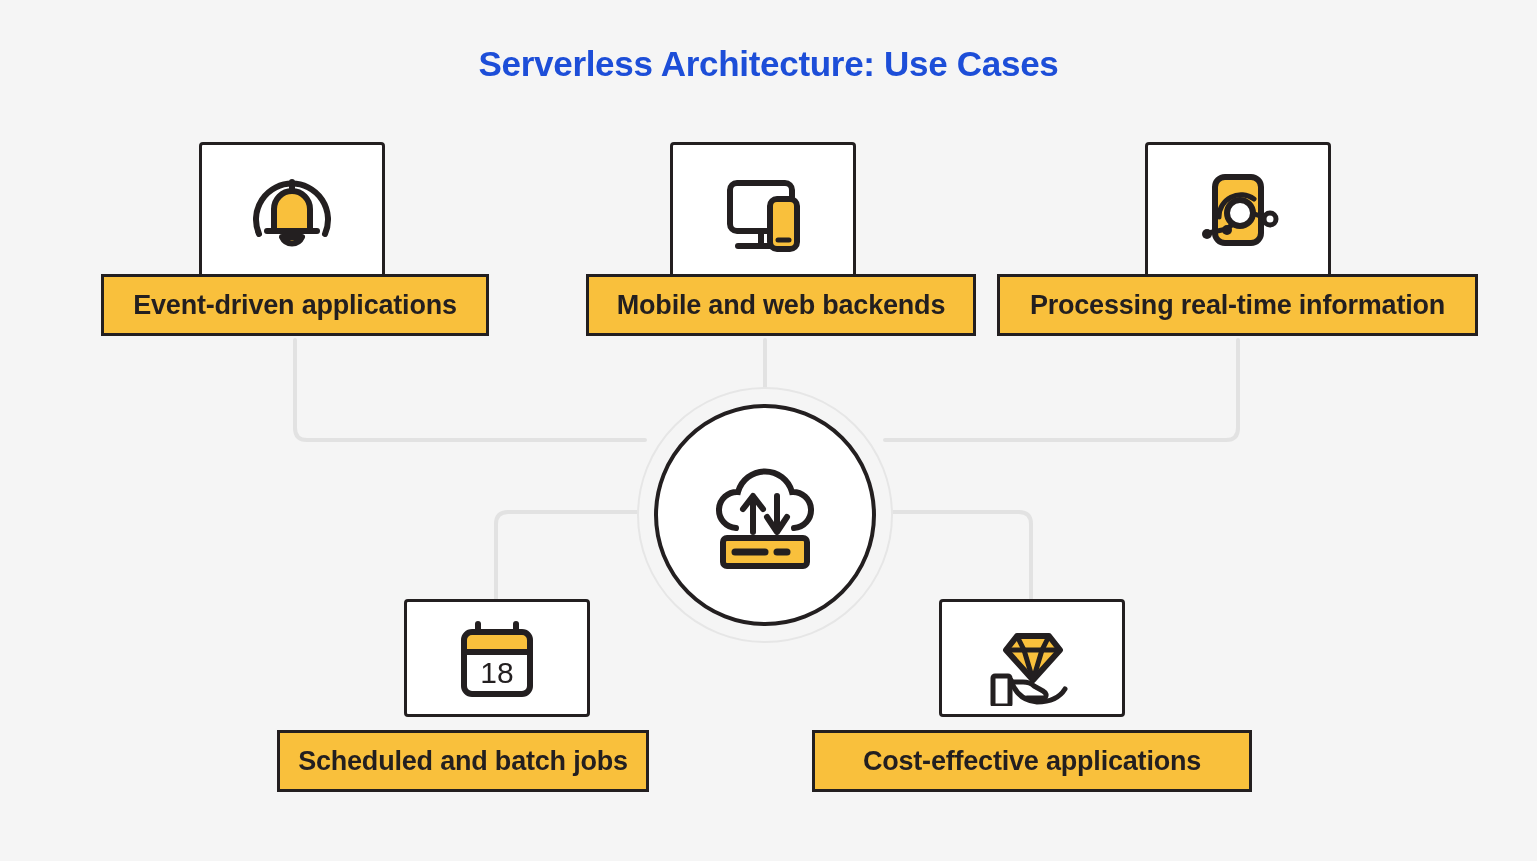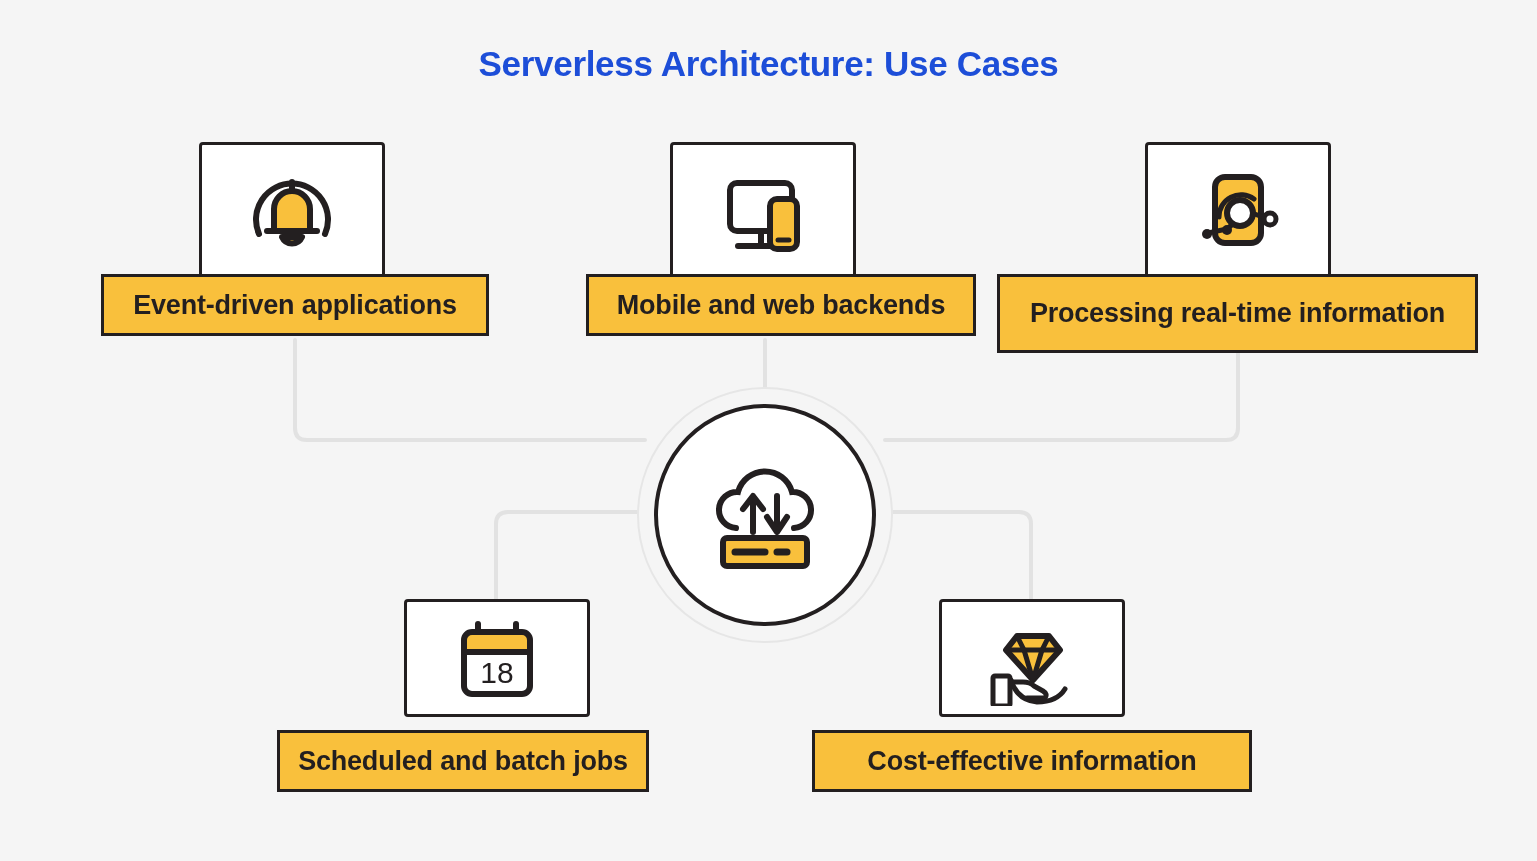--- a/index.html
+++ b/index.html
@@ -156,21 +156,21 @@
         <path d="M45 57 A13 13 0 0 1 65 45" fill="none" stroke="#231f20" stroke-width="5" stroke-linecap="round"></path>
         <path d="M69 52 L85 58" stroke="#231f20" stroke-width="5" stroke-linecap="round"></path>
         <path d="M25 72 L44 68 L57 57" stroke="#231f20" stroke-width="5" stroke-linecap="round" fill="none"></path>
         <circle cx="57" cy="52" r="13" fill="#ffffff" stroke="#231f20" stroke-width="6"></circle>
         <circle cx="87" cy="58" r="6" fill="#ffffff" stroke="#231f20" stroke-width="5"></circle>
         <circle cx="44" cy="69" r="5" fill="#231f20"></circle>
         <circle cx="24" cy="73" r="5" fill="#231f20"></circle>
       </svg>
     </span>
   </div>
-  <div class="label-chip" style="left:997px; top:274px; width:481px; height:79px;">
+  <div class="label-chip" style="left:997px; top:274px; width:481px; height:62px;">
     <span>Processing real-time information</span>
   </div>
 
   <div class="hub-outer"></div>
   <div class="hub-inner">
     <span>
       <svg width="140" height="130" viewBox="0 0 140 130">
         <path d="M41 80 A18 18 0 0 1 43 44 A28 28 0 0 1 97 44 A18 18 0 0 1 99 80" fill="#ffffff" stroke="#231f20" stroke-width="6" stroke-linecap="round"></path>
         <path d="M58 84 L58 50" stroke="#231f20" stroke-width="6" stroke-linecap="round"></path>
         <path d="M48 61 L58 48 L68 61" fill="none" stroke="#231f20" stroke-width="6" stroke-linecap="round" stroke-linejoin="round"></path>
@@ -205,16 +205,16 @@
         <path d="M40 26 L72 26 L83 40 L56 70 L29 40 Z" fill="#f9c03c" stroke="#231f20" stroke-width="6" stroke-linejoin="round"></path>
         <path d="M29 40 L83 40" stroke="#231f20" stroke-width="5"></path>
         <path d="M40 26 L47 40 L56 70 L65 40 L72 26" fill="none" stroke="#231f20" stroke-width="5" stroke-linejoin="round"></path>
         <path d="M34 72 L46 72 Q53 72 57 76 L66 81 Q71 84 68 88 L50 88" fill="#ffffff" stroke="#231f20" stroke-width="5" stroke-linejoin="round" stroke-linecap="round"></path>
         <path d="M34 70 Q40 90 60 92 Q80 92 88 79" fill="none" stroke="#231f20" stroke-width="5" stroke-linecap="round"></path>
         <rect x="16" y="66" width="17" height="30" rx="2" fill="#ffffff" stroke="#231f20" stroke-width="5"></rect>
       </svg>
     </span>
   </div>
   <div class="label-chip" style="left:812px; top:730px; width:440px; height:62px;">
-    <span>Cost-effective information</span>
+    <span>Cost-effective applications</span>
   </div>
 
 </div>
 
 </body></html>

